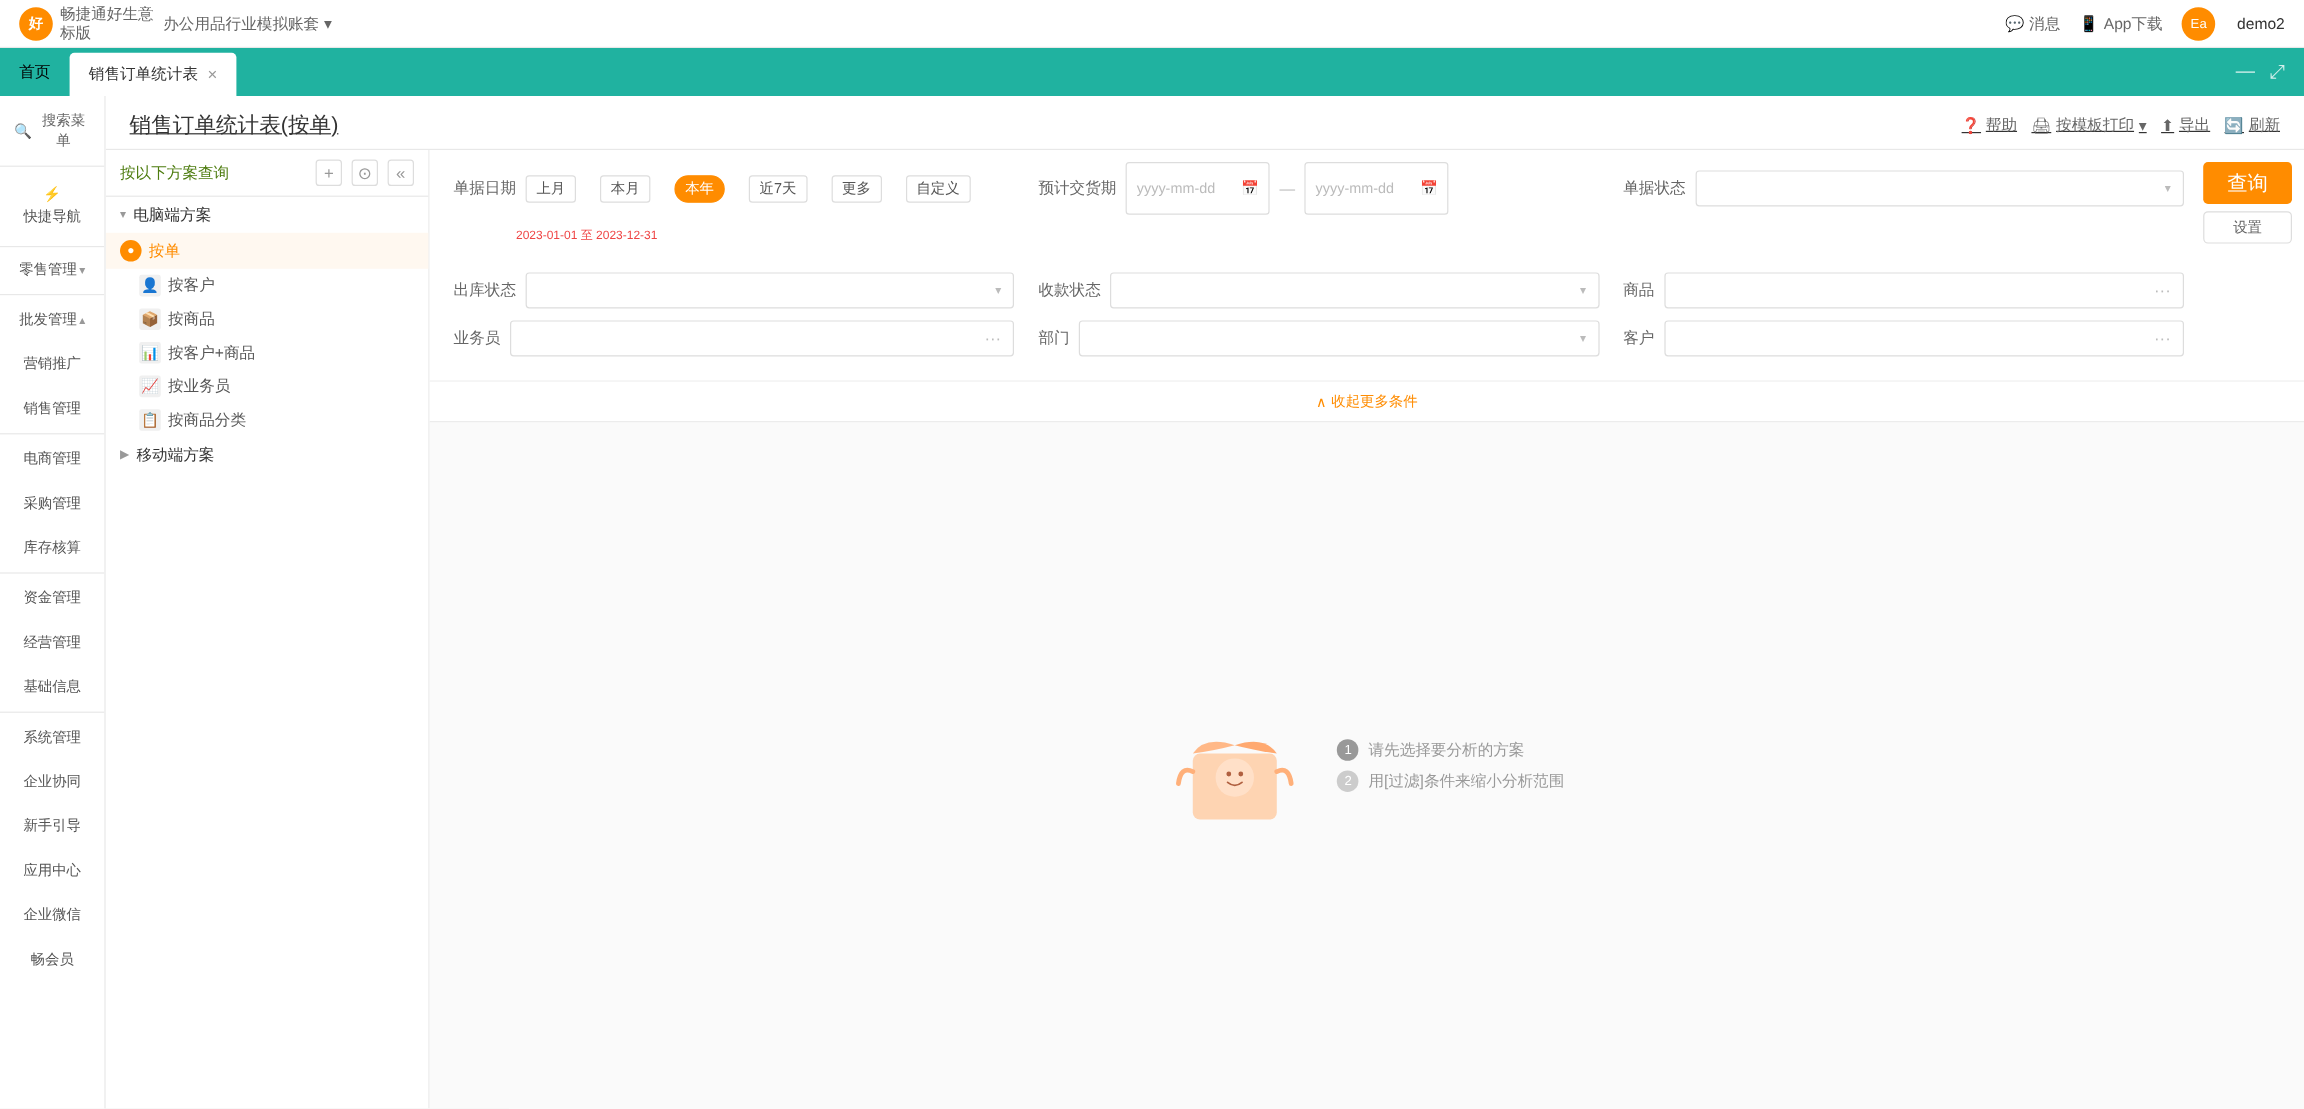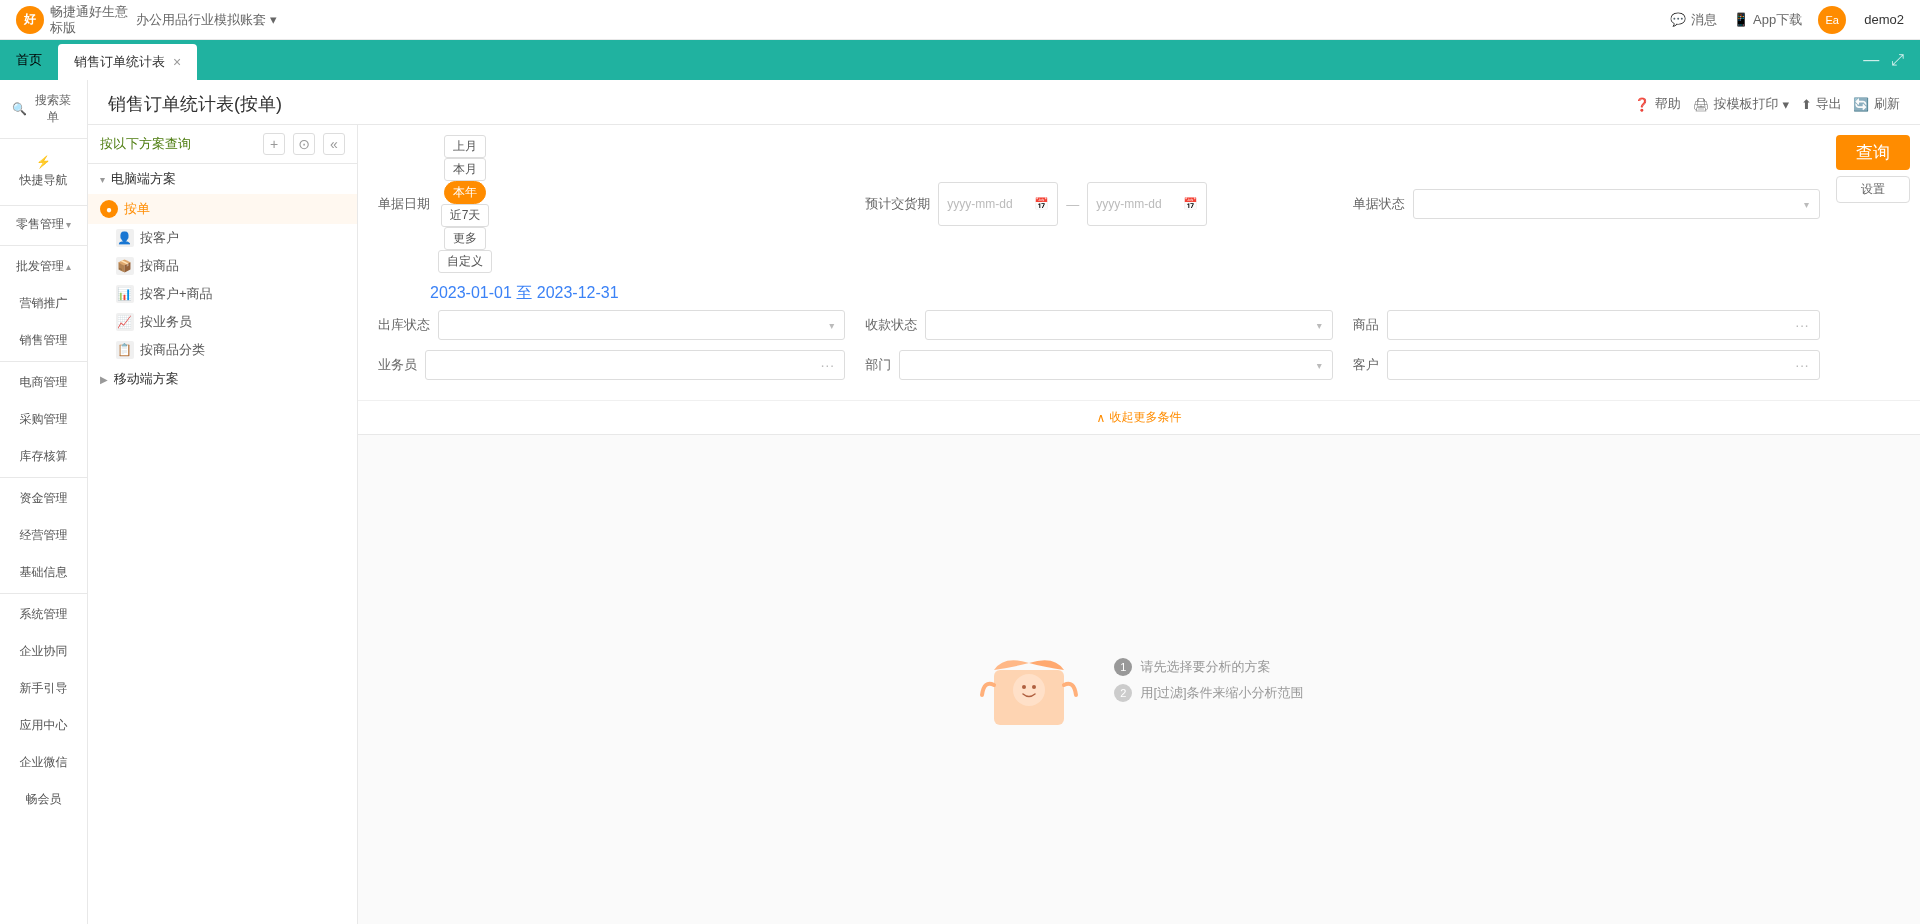--- a/index.html
+++ b/index.html
@@ -37,21 +37,21 @@
     .sidebar-quick { padding: 6px 0; border-bottom: 1px solid #e8e8e8; }
     .sidebar-nav-item { display: flex; flex-direction: column; align-items: center; padding: 10px 4px; cursor: pointer; color: #555; font-size: 12px; gap: 3px; position: relative; }
     .sidebar-nav-item.has-arrow { flex-direction: row; justify-content: center; gap: 2px; }
     .sidebar-nav-item .arrow { font-size: 10px; color: #999; }
     .nav-divider { height: 1px; background: #e8e8e8; margin: 2px 0; }
 
     
     .content-area { flex: 1; display: flex; flex-direction: column; overflow: hidden; }
 
     
-    .page-header { padding: 12px 20px 8px; display: flex; align-items: center; justify-content: space-between; background: #fff; border-bottom: 1px solid #e8e8e8; }
+    .page-header { padding: 12px 20px 8px; display: flex; align-items: center; justify-content: space-between; background: #fff; border-bottom: 1px solid #e8e8e8; text-decoration: underline; }
     .page-title { font-size: 18px; font-weight: 500; color: #333; }
     .page-actions { display: flex; align-items: center; gap: 12px; }
     .page-action-btn { display: flex; align-items: center; gap: 4px; cursor: pointer; color: #666; font-size: 13px; }
     .date-quick-btn { padding: 2px 8px; border: 1px solid #ddd; border-radius: 3px; background: #fff; cursor: pointer; font-size: 12px; color: #555; }
     .date-quick-btn.active { background: #ff8c00; color: white; border-color: #ff8c00; border-radius: 12px; }
     .date-input { border: 1px solid #ddd; border-radius: 3px; padding: 14px 8px; font-size: 12px; color: #bbb; width: 120px; display: flex; align-items: center; justify-content: space-between; cursor: pointer; }
     .select-arrow { color: #bbb; font-size: 10px; }
     .filter-more-dots { color: #bbb; cursor: pointer; font-size: 14px; }
 
     
@@ -81,21 +81,21 @@
 
     
     .content-main { display: flex; flex: 1; overflow: hidden; }
 
     .filter-right-panel { flex: 1; display: flex; flex-direction: column; }
     .filter-row-grid { display: grid; grid-template-columns: 1fr 1fr 1fr; gap: 10px 20px; margin-bottom: 10px; align-items: center; }
     .filter-item { display: flex; align-items: center; gap: 8px; }
     .filter-item-label { color: #666; font-size: 13px; white-space: nowrap; }
     .filter-select-wide { border: 1px solid #ddd; border-radius: 3px; padding: 5px 10px; font-size: 13px; color: #333; display: flex; align-items: center; justify-content: space-between; cursor: pointer; flex: 1; background: #fff; min-height: 30px; }
     .filter-input-wide { border: 1px solid #ddd; border-radius: 3px; padding: 5px 10px; font-size: 13px; color: #333; display: flex; align-items: center; justify-content: space-between; cursor: pointer; flex: 1; background: #fff; min-height: 30px; }
-    .date-quick-group { display: flex; align-items: center; gap: 0; flex-direction: column; }
+    .date-quick-group { display: flex; align-items: center; gap: 20px; }
 
     .top-filter-area { background: #fff; padding: 10px 100px 10px 20px; border-bottom: 1px solid #f0f0f0; position: relative; }
   </style>
 </head>
 <body>
 
 <div class="topbar">
   <div class="topbar-left">
     <div class="logo-area">
       <div class="logo-icon">好</div>
@@ -315,21 +315,21 @@
             </div>
             <div class="filter-item">
               <span class="filter-item-label">单据状态</span>
               <div class="filter-select-wide">
                 <span style="color:#bbb;"></span>
                 <span class="select-arrow">▾</span>
               </div>
             </div>
           </div>
 
-          <div style="font-size:16px;color:#3b82f6;margin-bottom:6px;padding-left:52px;">
+          <div style="font-size:10px;color:#ef4444;margin-bottom:24px;padding-left:52px;">
             <span>2023-01-01</span>
             <span> 至 </span>
             <span>2023-12-31</span>
           </div>
 
           <div class="filter-row-grid">
             <div class="filter-item">
               <span class="filter-item-label">出库状态</span>
               <div class="filter-select-wide">
                 <span></span>

